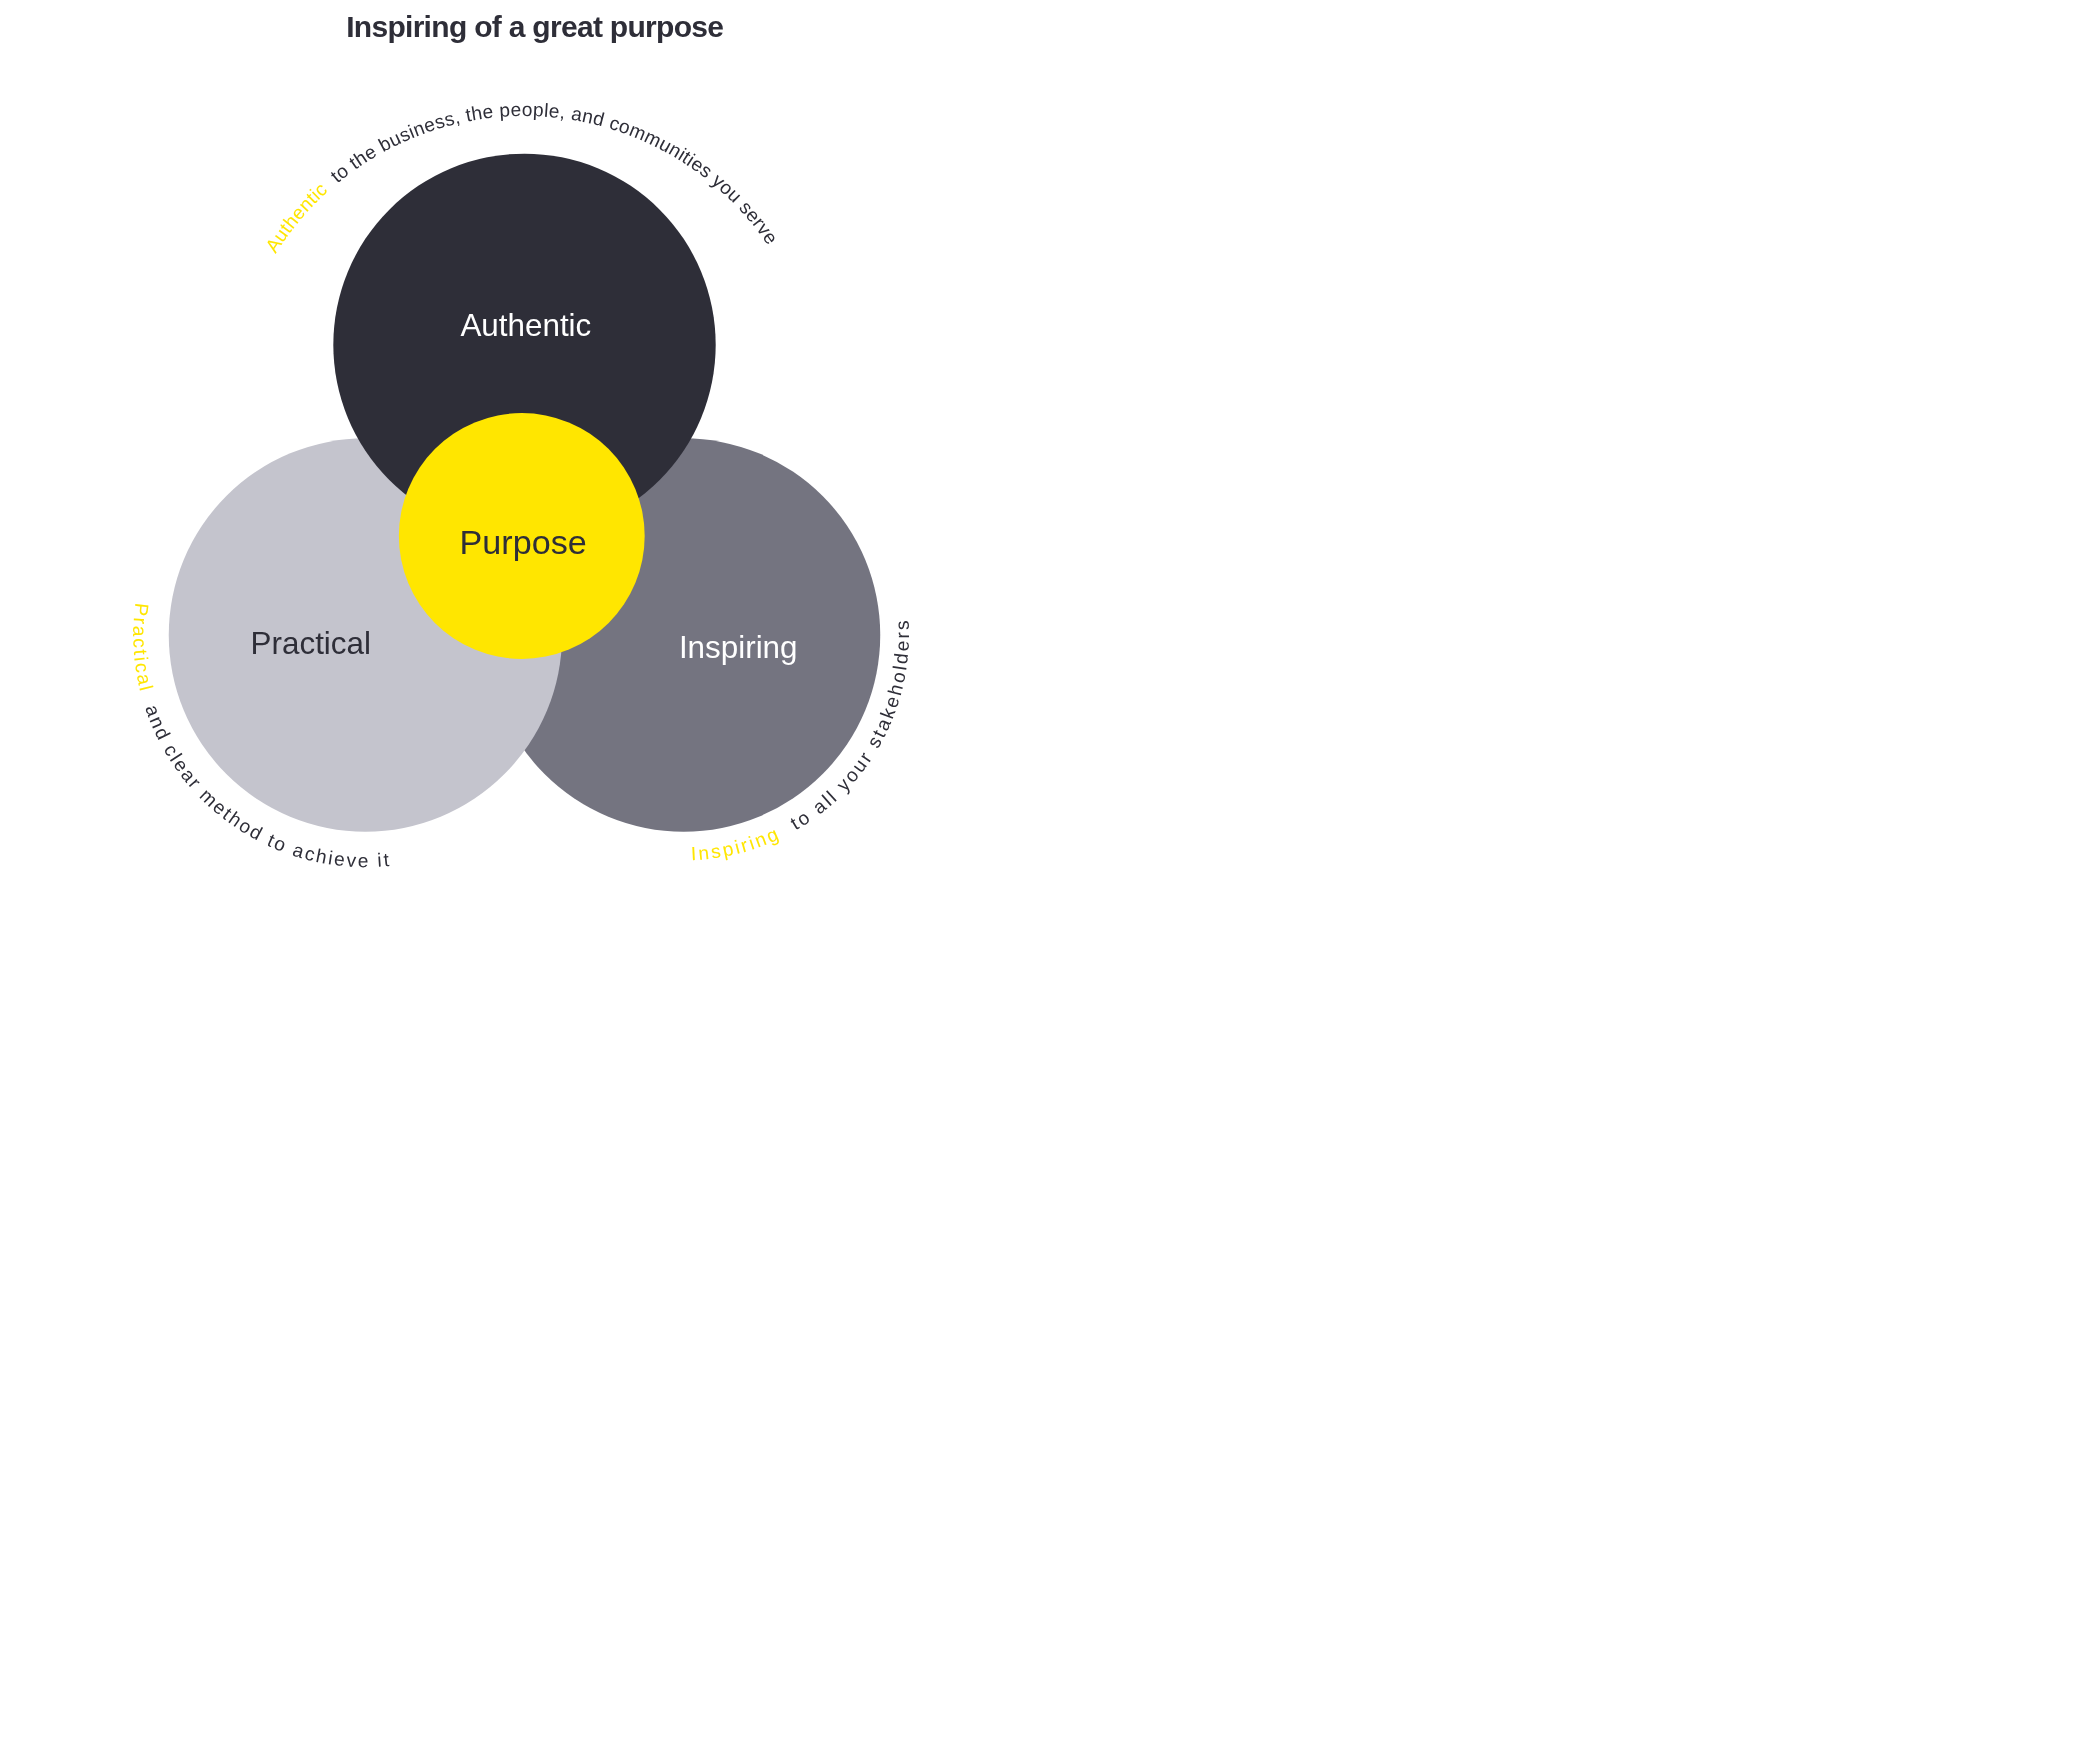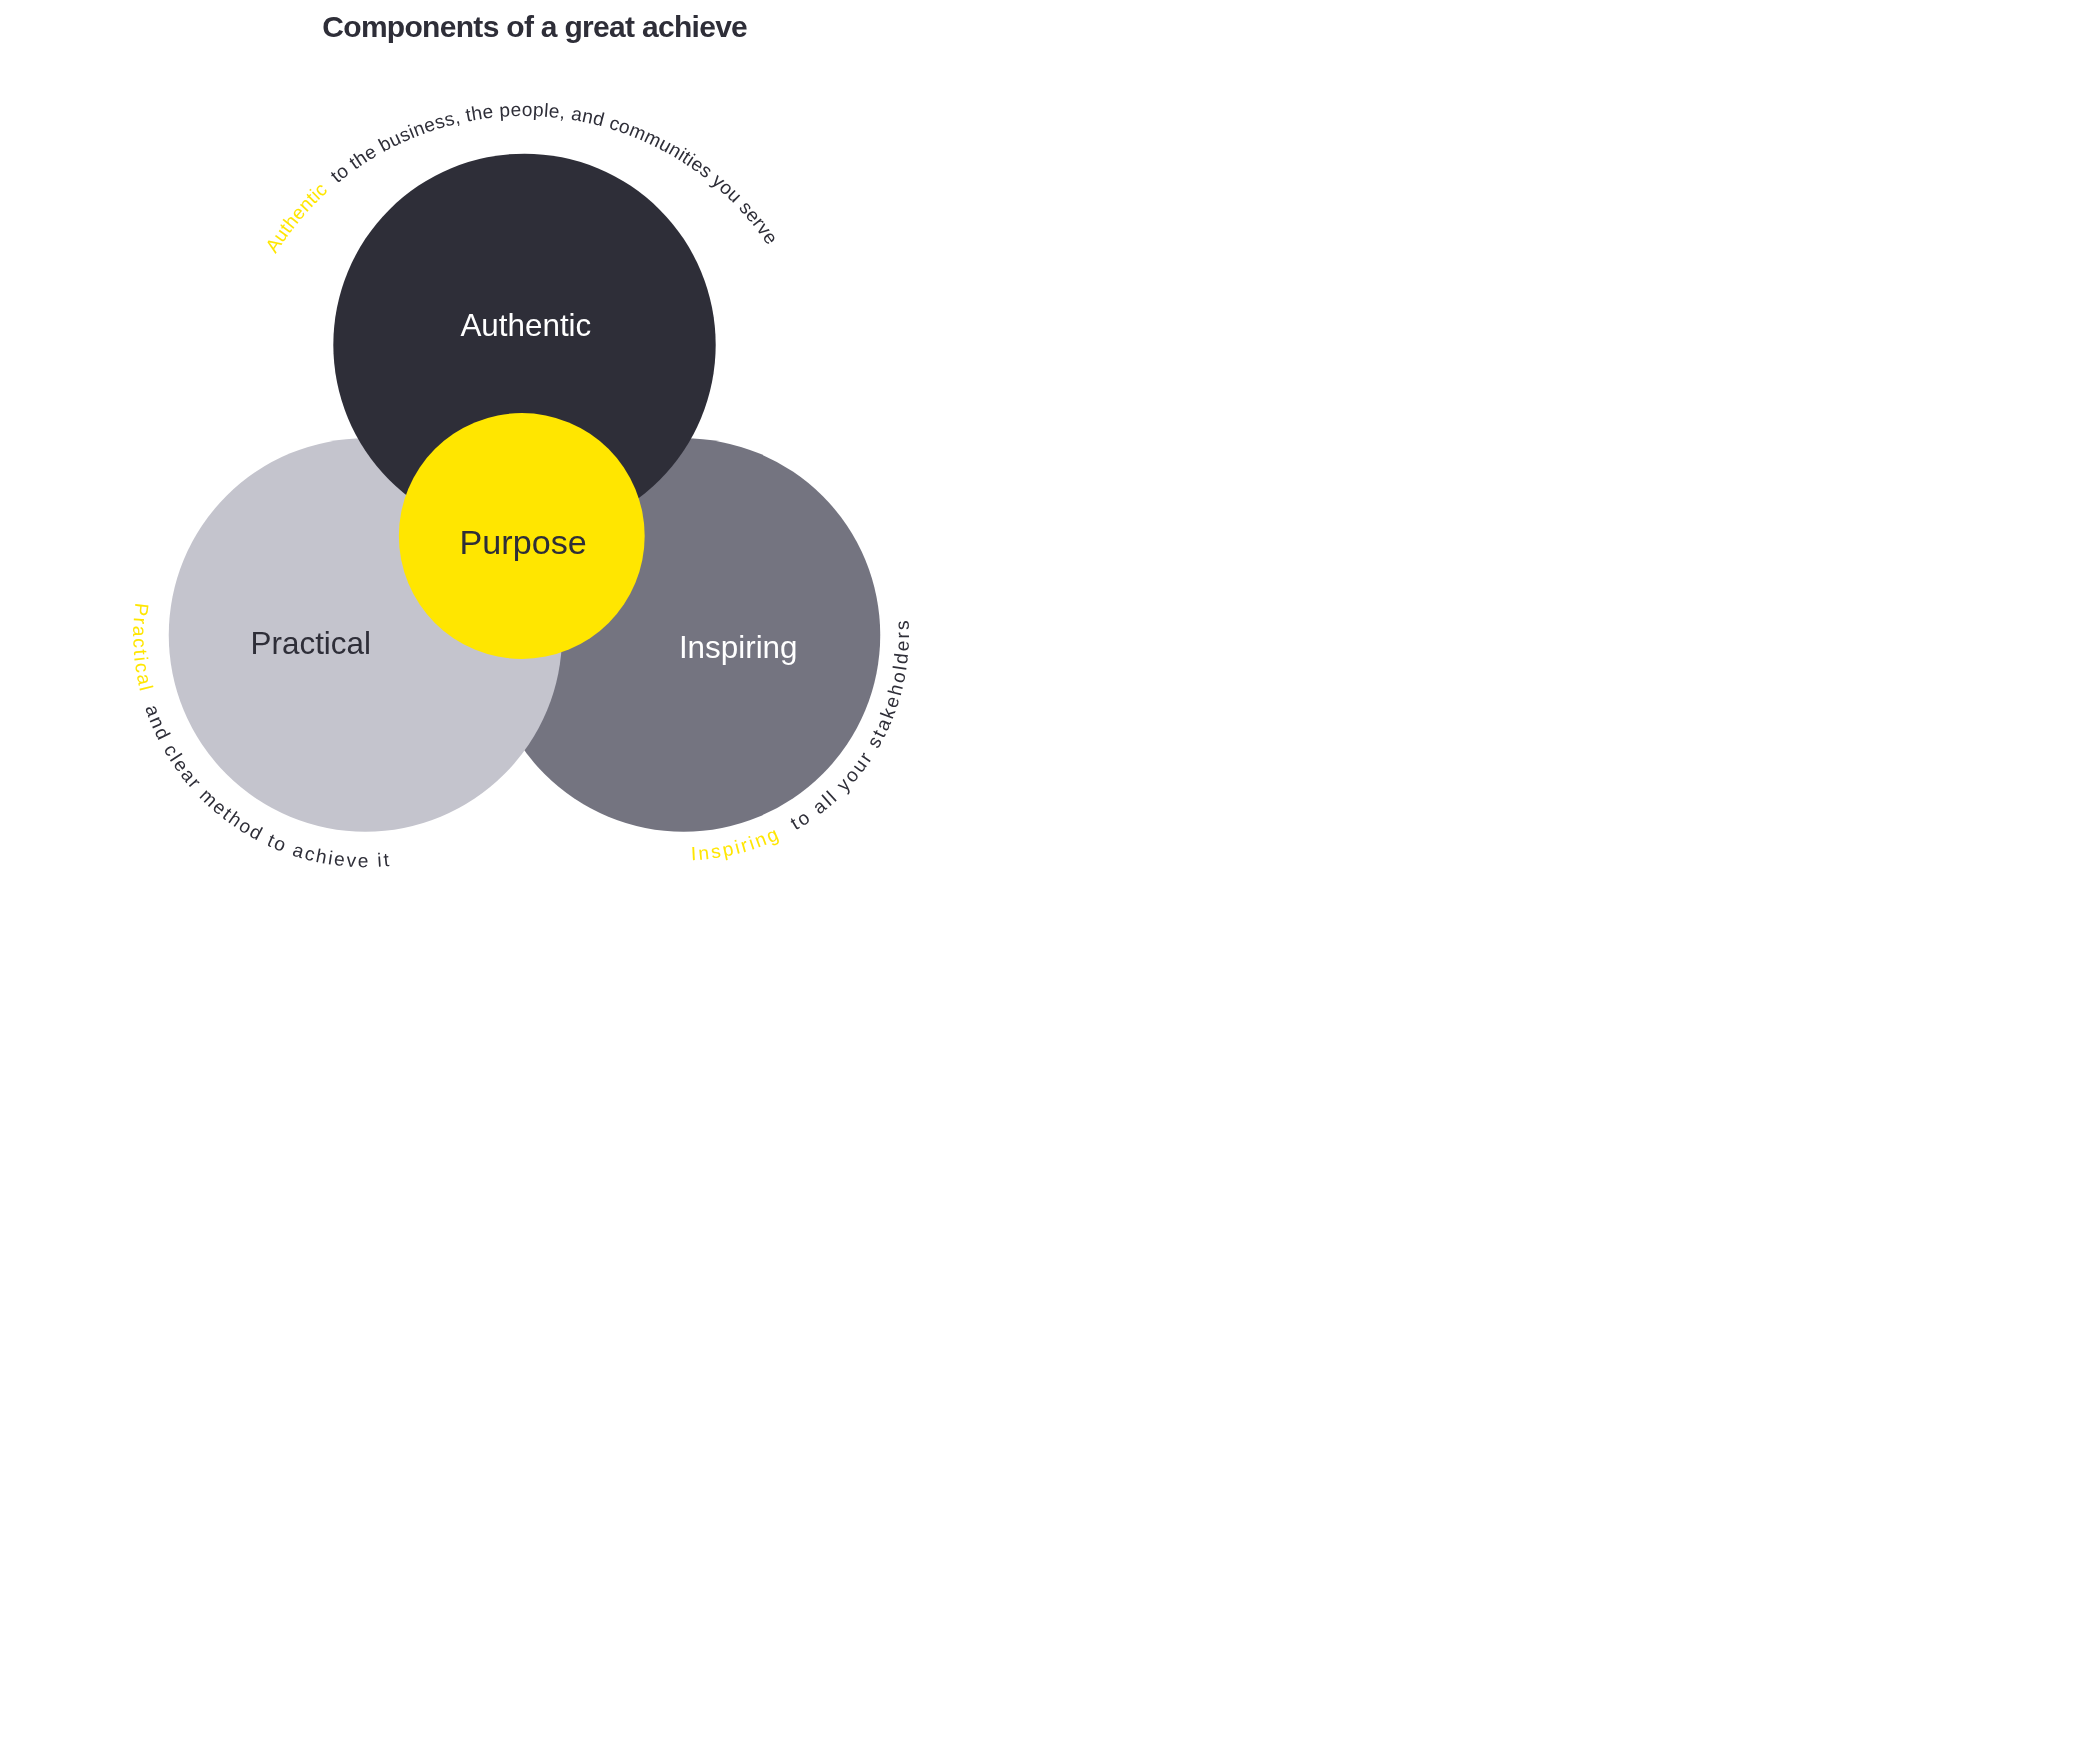--- a/index.html
+++ b/index.html
@@ -47,21 +47,21 @@
   }
   .arc-top    { letter-spacing: 0.5px; }
   .arc-bottom-left  { letter-spacing: 3px; }
   .arc-bottom-right { letter-spacing: 3.5px; }
 </style>
 </head>
 <body>
 
 <div class="stage">
 
-  <div class="title">Components of a great achieve</div>
+  <div class="title">Inspiring of a great purpose</div>
 
   <svg width="1049" height="874" viewBox="0 0 1536 1280" xmlns="http://www.w3.org/2000/svg">
 
     <defs>
       <path id="arc-top" d="M 403.3 372.1 A 430 430 0 0 1 1132.7 372.1" fill="none"></path>
       <path id="arc-bl" d="M 198.3 882.7 A 340 340 0 0 0 651.3 1249.5" fill="none"></path>
       <path id="arc-br" d="M 1012.5 1259.8 A 330 330 0 0 0 1311.1 817.1" fill="none"></path>
     </defs>
 
     <circle cx="1001" cy="930" r="288" fill="#747480"></circle>

